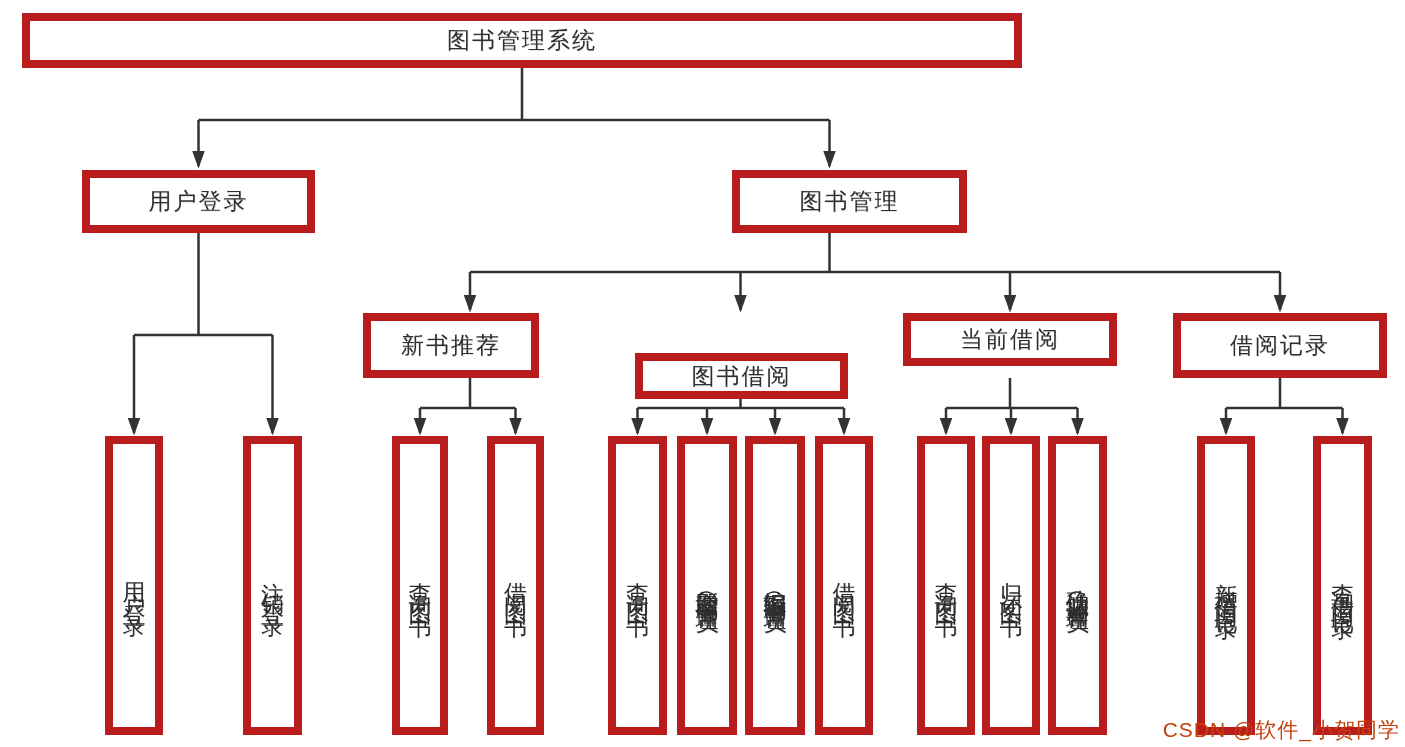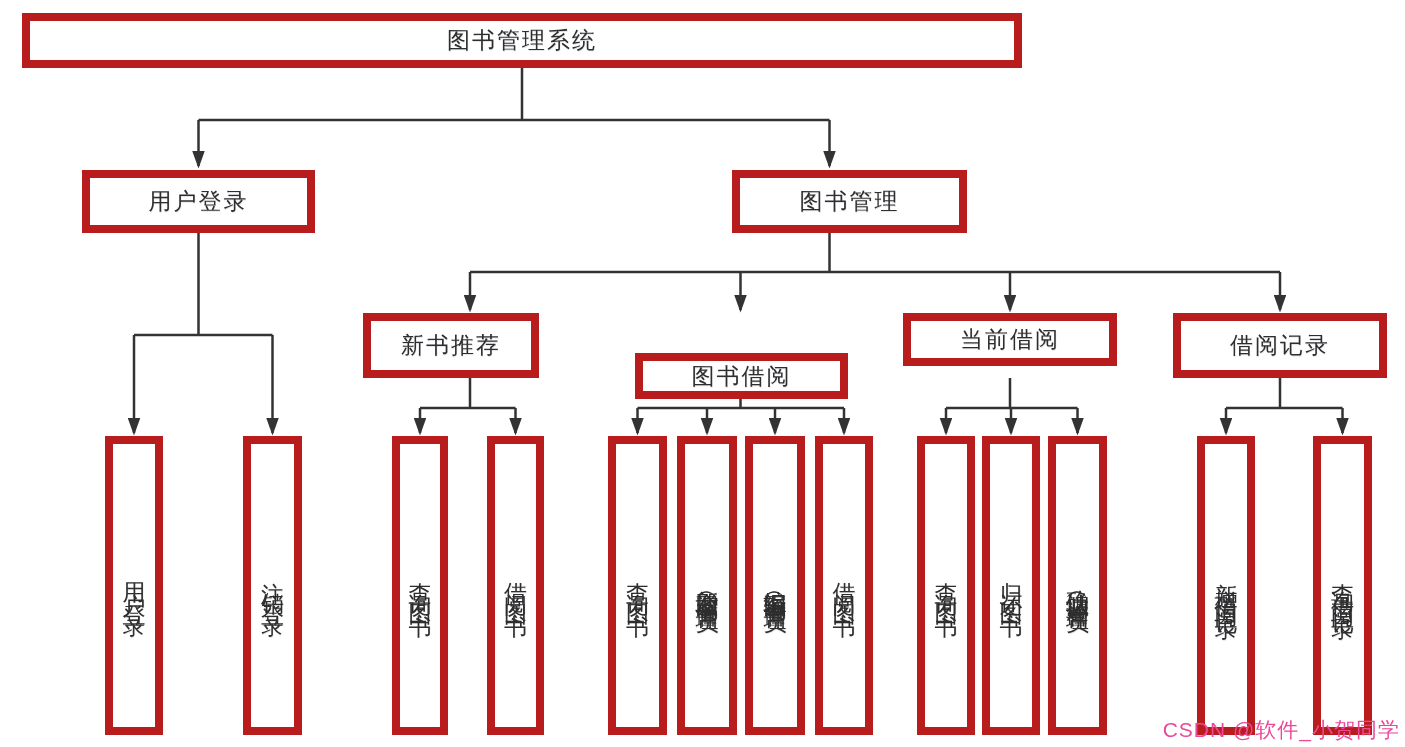--- a/index.html
+++ b/index.html
@@ -41,21 +41,21 @@
     line-height: 1;
   }
   .node.v .lbl.med   { letter-spacing: 7px; }
   .node.v .lbl.tight { letter-spacing: 3px; }
   .watermark {
     position: absolute;
     right: 5px;
     bottom: 3px;
     font-size: 21px;
     letter-spacing: 1px;
-    color: #ec4899;
+    color: #c2410c;
     white-space: nowrap;
   }
 </style>
 </head>
 <body>
 
 <div class="stage">
 
   <svg class="connector-layer" viewBox="0 0 1405 747" xmlns="http://www.w3.org/2000/svg">
     <defs>

